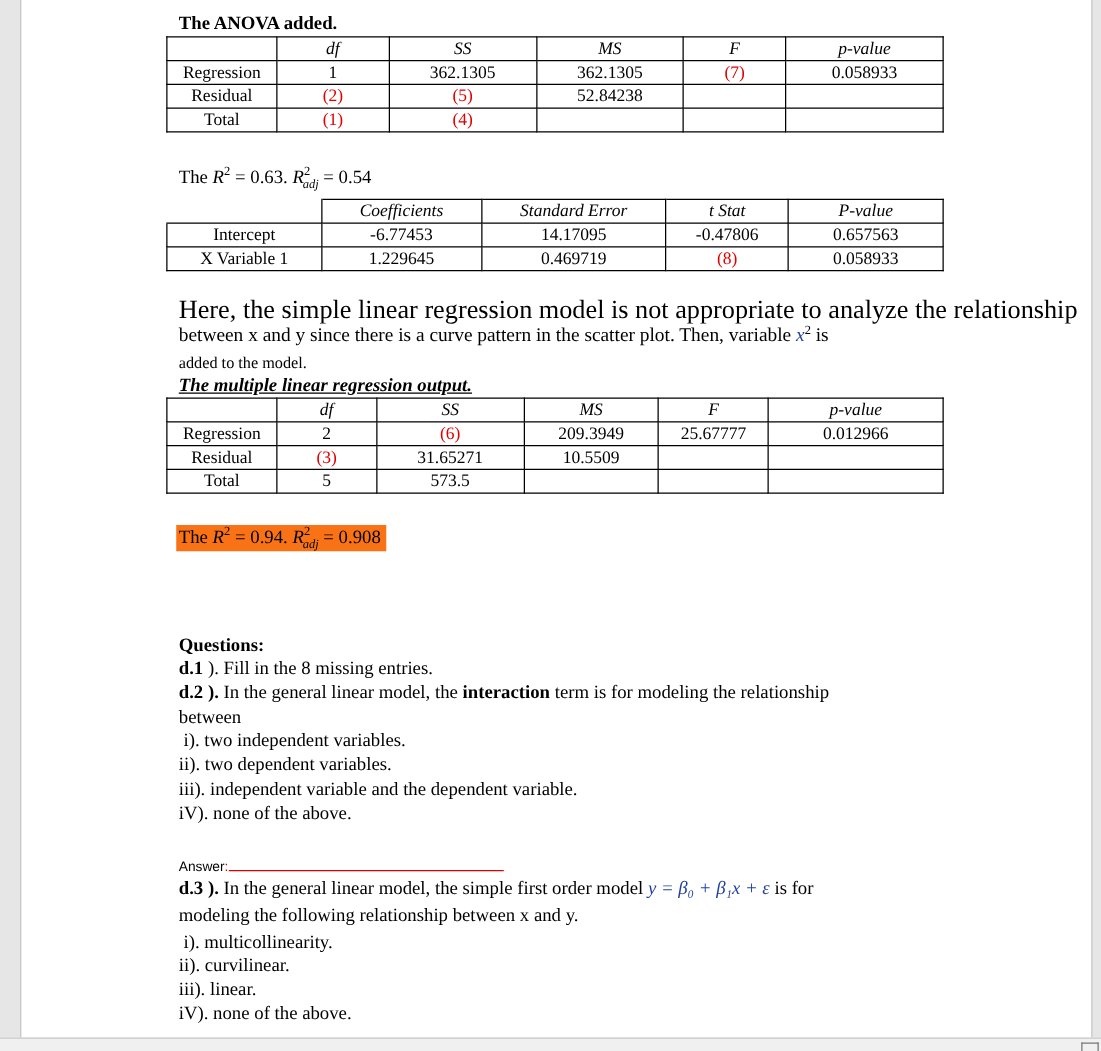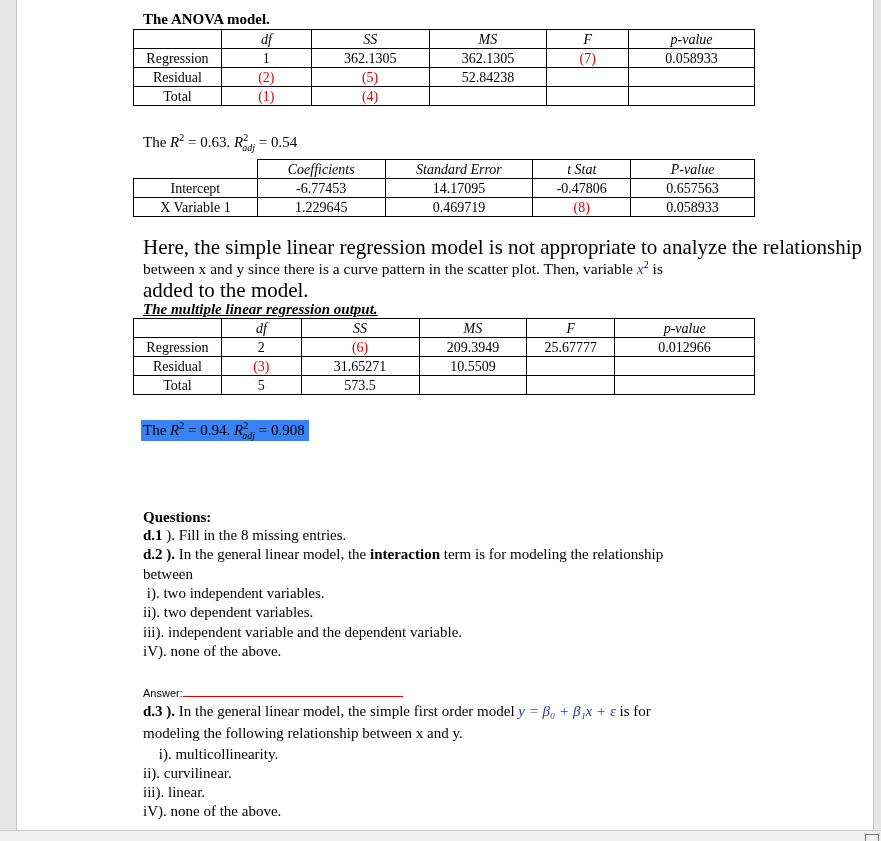--- a/index.html
+++ b/index.html
@@ -18,34 +18,34 @@
   .bi { font-weight: bold; font-style: italic; }
   .red { color: #e00000; }
   .math { font-style: italic; }
   .math-blue { color: #1f3fa0; font-style: italic; }
   sup, sub { font-size: 10px; line-height: 0; }
 
   table.grid { position: absolute; border-collapse: collapse; font-size: 14px; }
   table.grid td { border: 1.5px solid #000; text-align: center; padding: 0; height: 18px; line-height: 17px; }
   table.grid td.hdr { font-style: italic; }
 
-  .highlight { background: #3b82f6; padding: 2px 4px 3px 2px; }
+  .highlight { background: #f97316; padding: 2px 4px 3px 2px; }
   .answer-line { display: inline-block; width: 220px; border-bottom: 1px solid #e00000; height: 14px; vertical-align: baseline; }
   .ans-colon { color: #e00000; }
 </style>
 </head>
 <body>
 
 <div class="left-margin"></div>
 <div class="right-margin"></div>
 <div class="status-bar">
   <span class="status-icon"></span>
 </div>
 
-<div class="abs bold" style="left:143px; top:10px;">The ANOVA model.</div>
+<div class="abs bold" style="left:143px; top:10px;">The ANOVA added.</div>
 <table class="grid" style="left:133px; top:29px; width:622px;">
   <colgroup>
       <col style="width:88px">
       <col style="width:90px">
       <col style="width:118px">
       <col style="width:118px">
       <col style="width:82px">
       <col style="width:126px">
     </colgroup>
   <tbody>
@@ -124,21 +124,21 @@
   </tr>
 </tbody>
   </table>
 
 <div class="abs" style="left:143px; top:238px; font-size:21px;">Here, the simple linear regression model is not appropriate to analyze the relationship</div>
 <div class="abs" style="left:143px; top:260px; font-size:15.5px;">
   <span>between x and y since there is a curve pattern in the scatter plot. Then, variable</span>
   <span class="math-blue">x</span><sup>2</sup>
   <span>is</span>
 </div>
-<div class="abs" style="left:143px; top:281px; font-size:21px;">added to the model.</div>
+<div class="abs" style="left:143px; top:281px; font-size:13px;">added to the model.</div>
 <div class="abs bi" style="left:143px; top:300px;text-decoration:underline;">The multiple linear regression output.</div>
 
 <table class="grid" style="left:133px; top:318px; width:622px;">
   <colgroup>
       <col style="width:88px">
       <col style="width:80px">
       <col style="width:118px">
       <col style="width:108px">
       <col style="width:88px">
       <col style="width:140px">
@@ -204,16 +204,16 @@
 
 <div class="abs" style="left:143px; top:682px; font-family:'Liberation Sans', sans-serif; font-size:11px;">
   <span>Answer</span><span class="ans-colon">:</span><span class="answer-line"></span>
 </div>
 
 <div class="abs" style="left:143px; top:702px;">
   <span class="bold">d.3 ).</span><span> In the general linear model, the simple first order model</span>
   <span class="math-blue">y = β₀ + β₁x + ε</span><span> is for</span>
 </div>
 <div class="abs" style="left:143px; top:724px;">modeling the following relationship between x and y.</div>
-<div class="abs" style="left:143px; top:745px; white-space:pre;margin-left:12px;"> i). multicollinearity.</div>
+<div class="abs" style="left:143px; top:745px; white-space:pre;"> i). multicollinearity.</div>
 <div class="abs" style="left:143px; top:764px;">ii). curvilinear.</div>
 <div class="abs" style="left:143px; top:783px;">iii). linear.</div>
 <div class="abs" style="left:143px; top:802px;">iV). none of the above.</div>
 
 </body></html>

